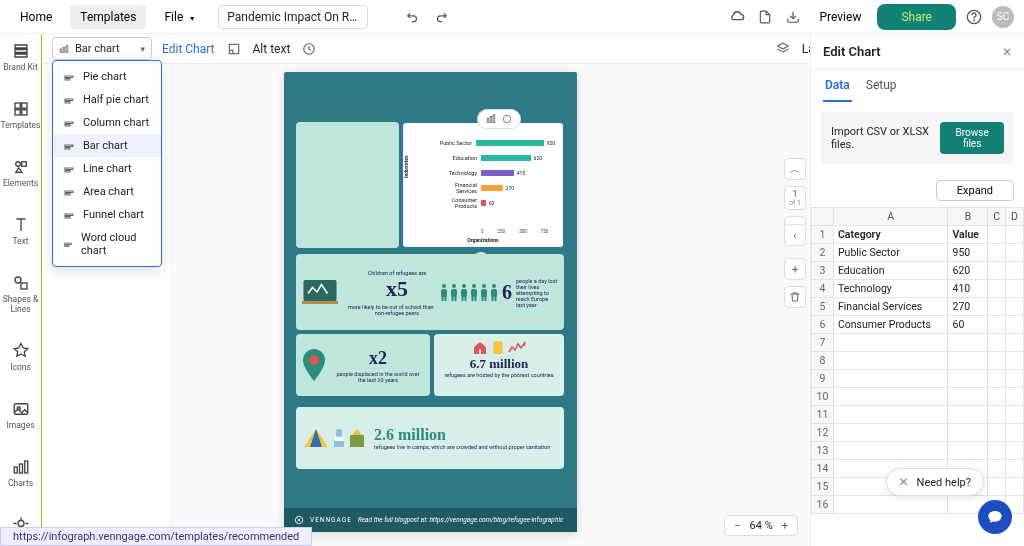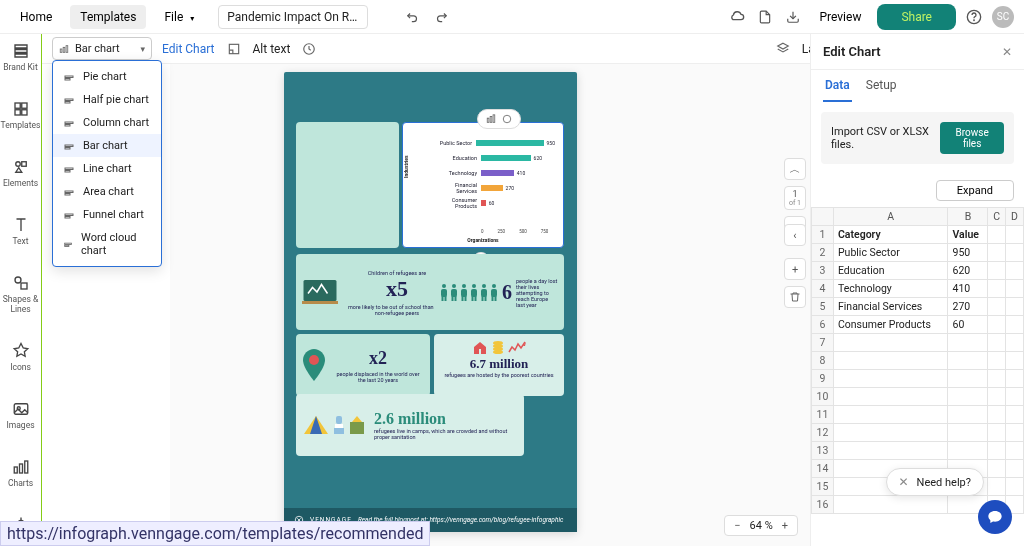--- a/index.html
+++ b/index.html
@@ -33,21 +33,21 @@
 
 .canvas-area{position:absolute;left:170px;right:214px;top:64px;bottom:0;background:#fafafa;overflow:hidden}
 .poster{position:absolute;left:114px;top:8px;width:293px;height:460px;background:#2d7a86;border-radius:2px;box-shadow:0 2px 10px rgba(0,0,0,.15)}
 .card{position:absolute;background:#bfe6db;border-radius:4px}
 .c1{left:12px;top:50px;width:103px;height:126px}
 .c2{left:118px;top:50px;width:162px;height:126px;background:#fff;border:1px solid #2a6fd6}
 .c3{left:12px;top:182px;width:160px;height:76px}
 .c4{left:150px;top:182px;width:130px;height:76px}
 .c5{left:12px;top:262px;width:134px;height:62px}
 .c6{left:150px;top:262px;width:130px;height:62px;background:#d8efe9}
-.c7{left:12px;top:322px;width:228px;height:62px;background:#d8efe9}
+.c7{left:12px;top:335px;width:268px;height:62px;background:#d8efe9}
 .poster-footer{position:absolute;left:0;bottom:0;width:100%;height:24px;background:#1e5964;color:#fff;font-size:6.5px;display:flex;align-items:center;padding:0 10px;gap:6px}
 .poster-footer svg{opacity:.95}
 
 .mini-chart{position:relative;width:100%;height:100%;padding:14px 8px 14px 30px}
 .mc-row{display:flex;align-items:center;height:12px;margin-bottom:3px;font-size:5.5px;color:#223}
 .mc-lbl{width:48px;text-align:right;padding-right:4px}
 .mc-bar{height:6px}
 .mc-val{font-size:5px;margin-left:3px}
 .mc-ylab{position:absolute;left:3px;top:50%;transform:rotate(-90deg) translateX(10px);transform-origin:left;font-size:5px;font-weight:bold}
 .mc-xlab{position:absolute;bottom:4px;left:50%;transform:translateX(-50%);font-size:5px;font-weight:bold}
@@ -76,21 +76,21 @@
 
 .sheet{flex:1;overflow:auto;font-size:10.5px}
 .sheet table{border-collapse:collapse;width:100%}
 .sheet th,.sheet td{border:1px solid #e3e3e3;padding:2px 4px;height:14px;white-space:nowrap}
 .sheet th{background:#f7f7f7;font-weight:normal;color:#555;text-align:center}
 .sheet td.rn{background:#f7f7f7;text-align:center;color:#666;width:22px}
 
 .help-chip{position:absolute;right:40px;bottom:50px;background:#fff;border:1px solid #ddd;border-radius:16px;padding:6px 12px;font-size:11px;box-shadow:0 2px 8px rgba(0,0,0,.1);display:flex;align-items:center;gap:8px}
 .help-x{cursor:pointer;color:#888;font-size:12px}
 .chat-bubble{position:absolute;right:12px;bottom:12px;width:34px;height:34px;border-radius:50%;background:#1e4dbf;color:#fff;display:flex;align-items:center;justify-content:center;cursor:pointer}
-.status-url{position:absolute;left:0;bottom:0;background:#eef;border:1px solid #cce;padding:2px 6px;font-size:16px;color:#336}
+.status-url{position:absolute;left:0;bottom:0;background:#eef;border:1px solid #cce;padding:2px 12px;font-size:11px;color:#336}
 svg{display:block}
 .chart-float{position:absolute;left:74px;top:-14px;width:44px;height:20px;background:#fff;border:1px solid #ddd;border-radius:10px;display:flex;align-items:center;justify-content:center;gap:6px}
 .chart-float .ico{width:10px;height:10px;color:#666}
 .poster-float{position:absolute;left:188px;top:180px;width:18px;height:18px;background:#fff;border:1px solid #ddd;border-radius:50%;display:flex;align-items:center;justify-content:center}
 </style>
 </head>
 <body>
 
 <div class="topbar">
   <button class="tb-btn">Home</button>

